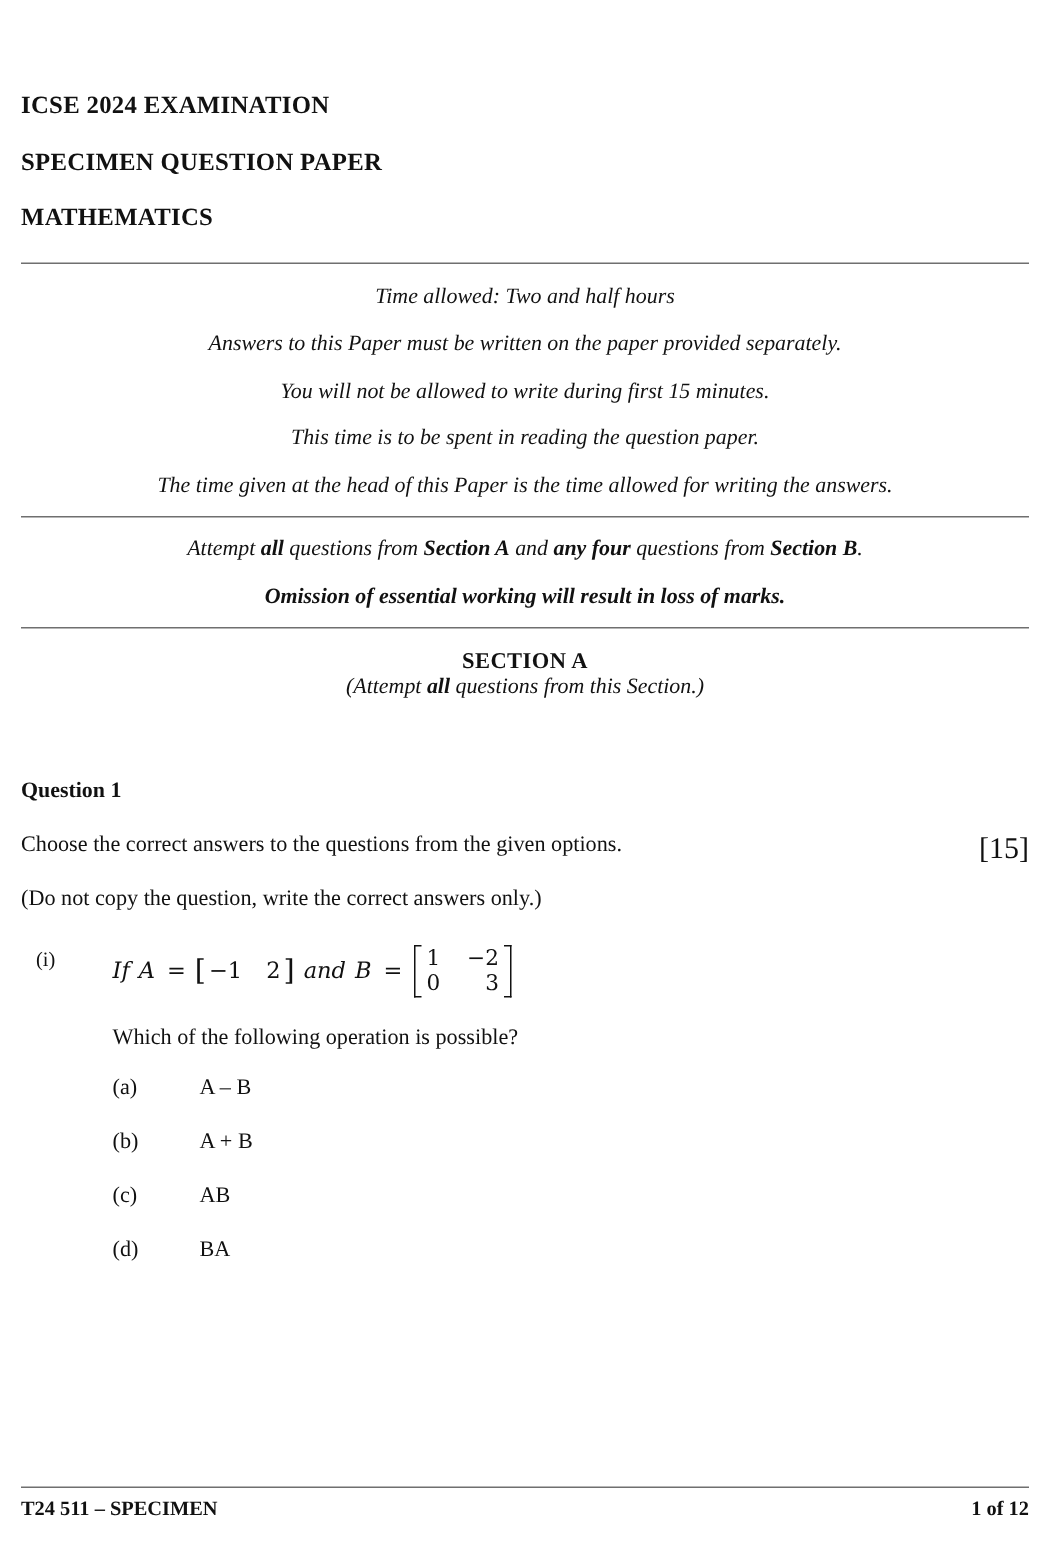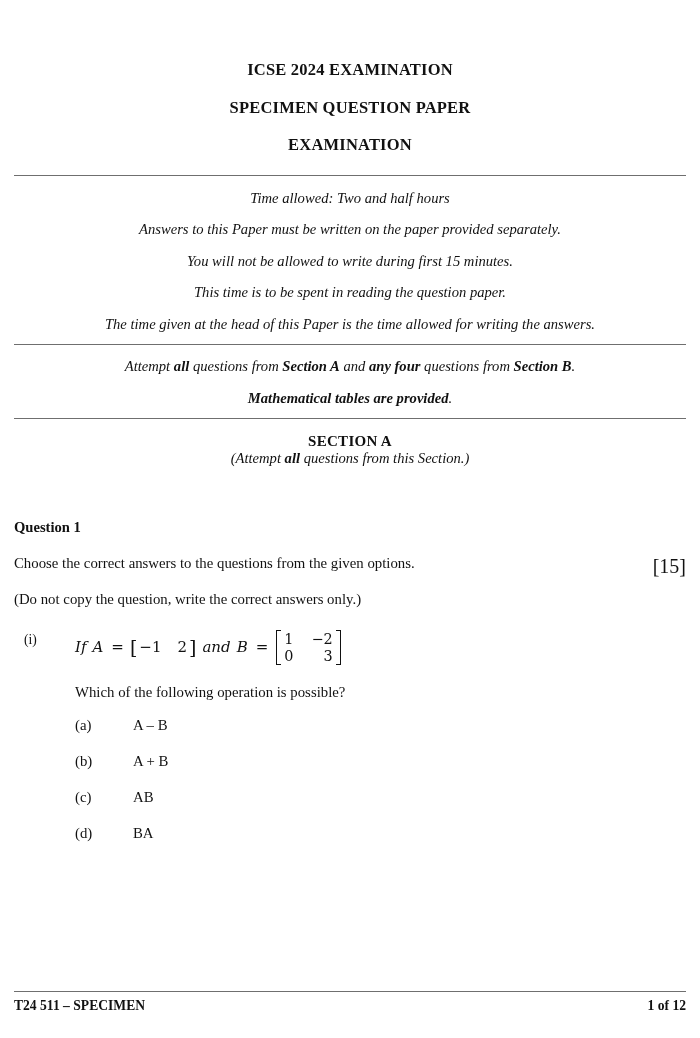--- a/index.html
+++ b/index.html
@@ -20,21 +20,20 @@
     position: absolute;
     left: 0; top: 0;
     width: 700px;
     height: 1038px;
     box-sizing: border-box;
     padding: 0 14px;
   }
   
   .title-block {
     padding-top: 62px;
-    text-align: center;
   }
   .doc-title {
     font-size: 16.5px;
     font-weight: bold;
     letter-spacing: 0.2px;
     line-height: 1;
     margin: 0 0 21px 0;
   }
   .doc-title:last-child { margin-bottom: 0; }
 
@@ -219,42 +218,42 @@
   }
 </style>
 </head>
 <body>
 
 <div class="page">
 
   <div class="title-block">
     <div class="doc-title">ICSE 2024 EXAMINATION</div>
     <div class="doc-title">SPECIMEN QUESTION PAPER</div>
-    <div class="doc-title">EXAMINATION</div>
+    <div class="doc-title">MATHEMATICS</div>
   </div>
 
   <div class="rule rule-1"></div>
 
   <div class="instr-block block-a">
     <div class="line">Time allowed: Two and half hours</div>
     <div class="line">Answers to this Paper must be written on the paper provided separately.</div>
     <div class="line">You will not be allowed to write during first 15 minutes.</div>
     <div class="line">This time is to be spent in reading the question paper.</div>
     <div class="line">The time given at the head of this Paper is the time allowed for writing the answers.</div>
   </div>
 
   <div class="rule"></div>
 
   <div class="instr-block block-b">
     <div class="line"><span>Attempt </span><b>all</b><span> questions from </span><b>Section A</b><span> and </span><b>any four</b><span> questions from </span><b>Section B</b><span>.</span></div>
 
 
-
-
-    <div class="line"><b>Mathematical tables are provided</b><span>.</span></div>
+    <div class="line strong-line">Omission of essential working will result in loss of marks.</div>
+
+
   </div>
 
   <div class="rule"></div>
 
   <div class="section-head">SECTION A</div>
   <div class="section-sub"><span>(Attempt </span><b>all</b><span> questions from this Section.)</span></div>
 
   <div class="question-head">Question 1</div>
 
   <div class="q-line">

